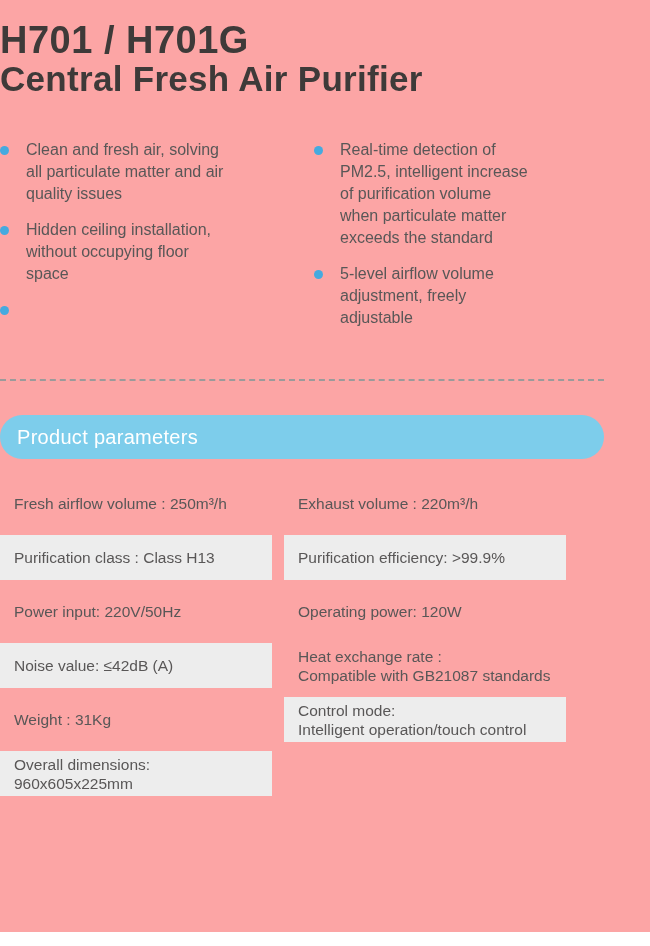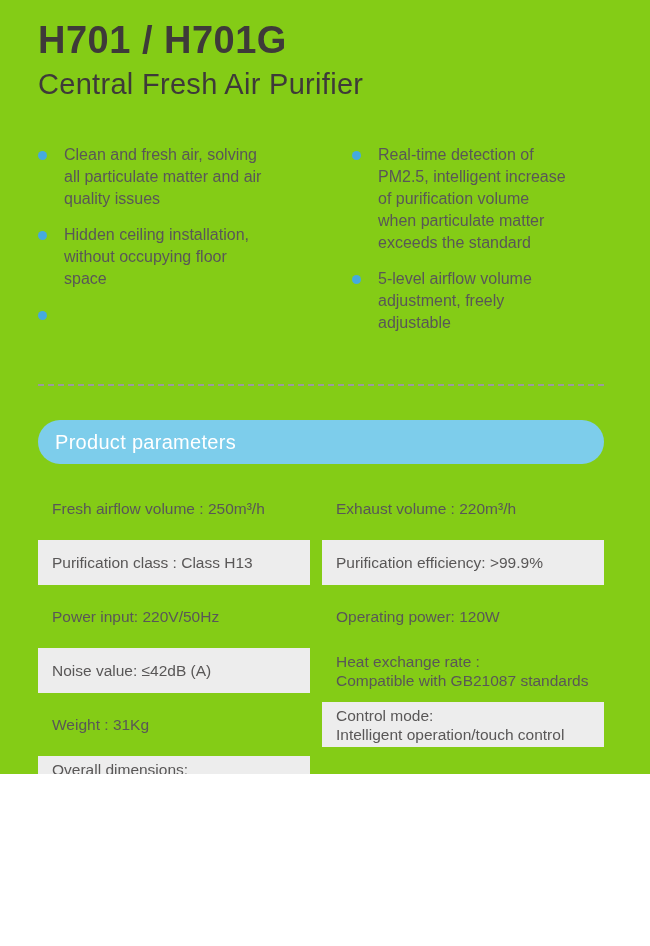--- a/index.html
+++ b/index.html
@@ -1,25 +1,25 @@
 <!DOCTYPE html>
 <html><head>
 <meta charset="utf-8">
 <style>
   html,body{margin:0;padding:0;background:#ffffff;}
   .page{
-    width:650px;height:774px;background:#84cc16;position:relative;overflow:hidden;
+    width:650px;height:932px;background:#fca5a5;position:relative;overflow:hidden;
     font-family:"Liberation Sans",sans-serif;color:#595757;
-    padding-left:38px;padding-right:46px;box-sizing:border-box;
+    padding-right:46px;box-sizing:border-box;
   }
   .title{
     margin-top:18px;font-size:38px;line-height:44px;font-weight:bold;color:#3e3a39;letter-spacing:0.5px;
   }
   .subtitle{
-    margin-top:5px;font-size:29px;line-height:34px;font-weight:normal;color:#3e3a39;letter-spacing:0.3px;
+    font-size:35px;line-height:34px;font-weight:bold;color:#3e3a39;letter-spacing:0.3px;
   }
   .features{display:flex;margin-top:43px;}
   .feature-col-left{width:276px;flex:none;}
   .feature-col-right{margin-left:38px;width:252px;flex:none;}
   .feature-item{display:flex;margin-bottom:14px;}
   .bullet{
     width:9px;height:9px;border-radius:50%;background:#45aadf;flex:none;margin-top:7px;
   }
   .feature-text{
     margin-left:17px;font-size:16px;line-height:22px;color:#595757;white-space:pre-line;

